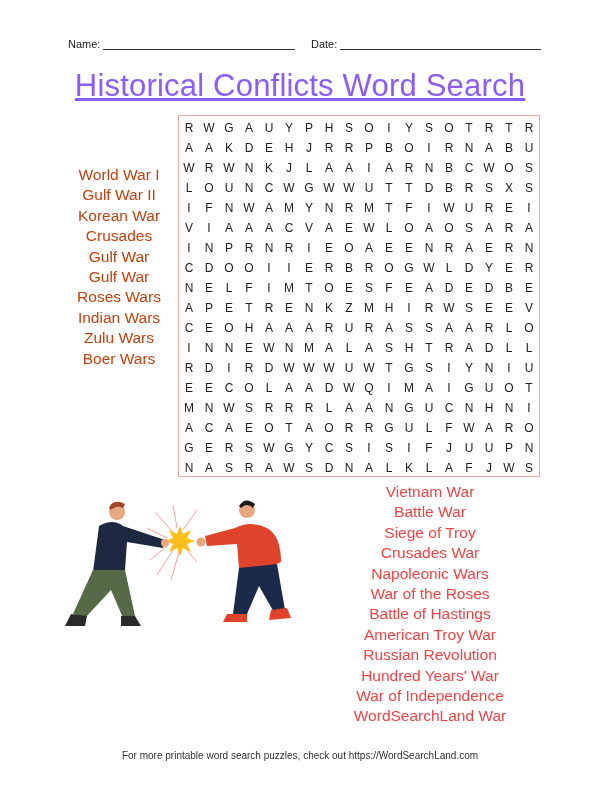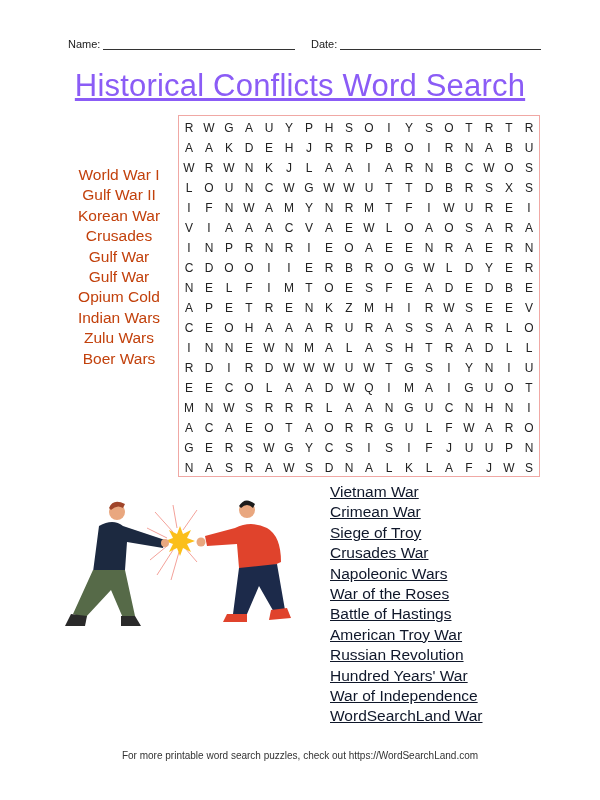--- a/index.html
+++ b/index.html
@@ -8,21 +8,21 @@
     .field .line { display:inline-block; border-bottom:1px solid #333; height:11px; margin-left:3px; }
     #name-field { left:68px; }
     #name-field .line { width:192px; }
     #date-field { left:311px; }
     #date-field .line { width:201px; }
     .title { position:absolute; top:68px; left:0; width:600px; text-align:center; font-size:31px; color:#8b5cf6; letter-spacing:0.2px;text-decoration:underline; }
     .grid { position:absolute; left:178px; top:115px; width:360px; height:360px; border:1.5px solid #f0a8a4; box-sizing:content-box; }
     .grid-inner { position:absolute; left:0px; top:2px; display:grid; grid-template-columns:repeat(18, 20px); grid-auto-rows:20px; }
     .cell { width:20px; height:20px; line-height:20px; text-align:center; font-size:12px; color:#222; }
     .wordlist-left { position:absolute; left:62px; top:122px; width:114px; text-align:center; font-size:15.5px; line-height:20.4px; color:#c2410c;margin-top:43px; }
-    .wordlist-right { position:absolute; left:330px; top:482px; width:200px; font-size:15.5px; line-height:20.4px; color:#0f172a;text-decoration:underline; }
+    .wordlist-right { position:absolute; left:330px; top:482px; width:200px; text-align:center; font-size:15.5px; line-height:20.4px; color:#ef4444; }
     .word { display:block; white-space:nowrap; }
     .illustration { position:absolute; left:55px; top:490px; width:250px; height:145px; }
     .footer { position:absolute; top:750px; left:0; width:600px; text-align:center; font-size:10px; color:#333; }
   </style>
 </head>
 <body>
 
 <div id="name-field" class="field">
   <span>Name:</span>
   <span class="line"></span>
@@ -34,21 +34,21 @@
 
 <div class="title">Historical Conflicts Word Search</div>
 
 <div class="wordlist-left" id="wl-left">
     <span class="word">World War I</span>
     <span class="word">Gulf War II</span>
     <span class="word">Korean War</span>
     <span class="word">Crusades</span>
     <span class="word">Gulf War</span>
     <span class="word">Gulf War</span>
-    <span class="word">Opium Cold</span>
+    <span class="word">Roses Wars</span>
     <span class="word">Indian Wars</span>
     <span class="word">Zulu Wars</span>
     <span class="word">Boer Wars</span>
   </div>
 
 <div class="grid">
   <div class="grid-inner" id="grid-inner">
       <div class="cell">R</div>
       <div class="cell">W</div>
       <div class="cell">G</div>
@@ -405,21 +405,21 @@
     <path d="M150,46 L180,38 Q196,30 212,38 Q226,46 226,72 L204,82 L184,78 L182,54 L152,56 Z" fill="#e0432c"></path>
     <circle cx="146" cy="52" r="4.5" fill="#e9a77f"></circle>
     <path d="M184,78 L222,74 L230,120 L220,124 L204,96 L192,124 L178,124 Z" fill="#1c2a4a"></path>
     <path d="M172,124 L192,124 L192,132 L168,132 Z" fill="#e0432c"></path>
     <path d="M216,120 L232,118 L236,128 L214,130 Z" fill="#e0432c"></path>
   </svg>
 </div>
 
 <div class="wordlist-right" id="wl-right">
     <span class="word">Vietnam War</span>
-    <span class="word">Crimean War</span>
+    <span class="word">Battle War</span>
     <span class="word">Siege of Troy</span>
     <span class="word">Crusades War</span>
     <span class="word">Napoleonic Wars</span>
     <span class="word">War of the Roses</span>
     <span class="word">Battle of Hastings</span>
     <span class="word">American Troy War</span>
     <span class="word">Russian Revolution</span>
     <span class="word">Hundred Years' War</span>
     <span class="word">War of Independence</span>
     <span class="word">WordSearchLand War</span>

